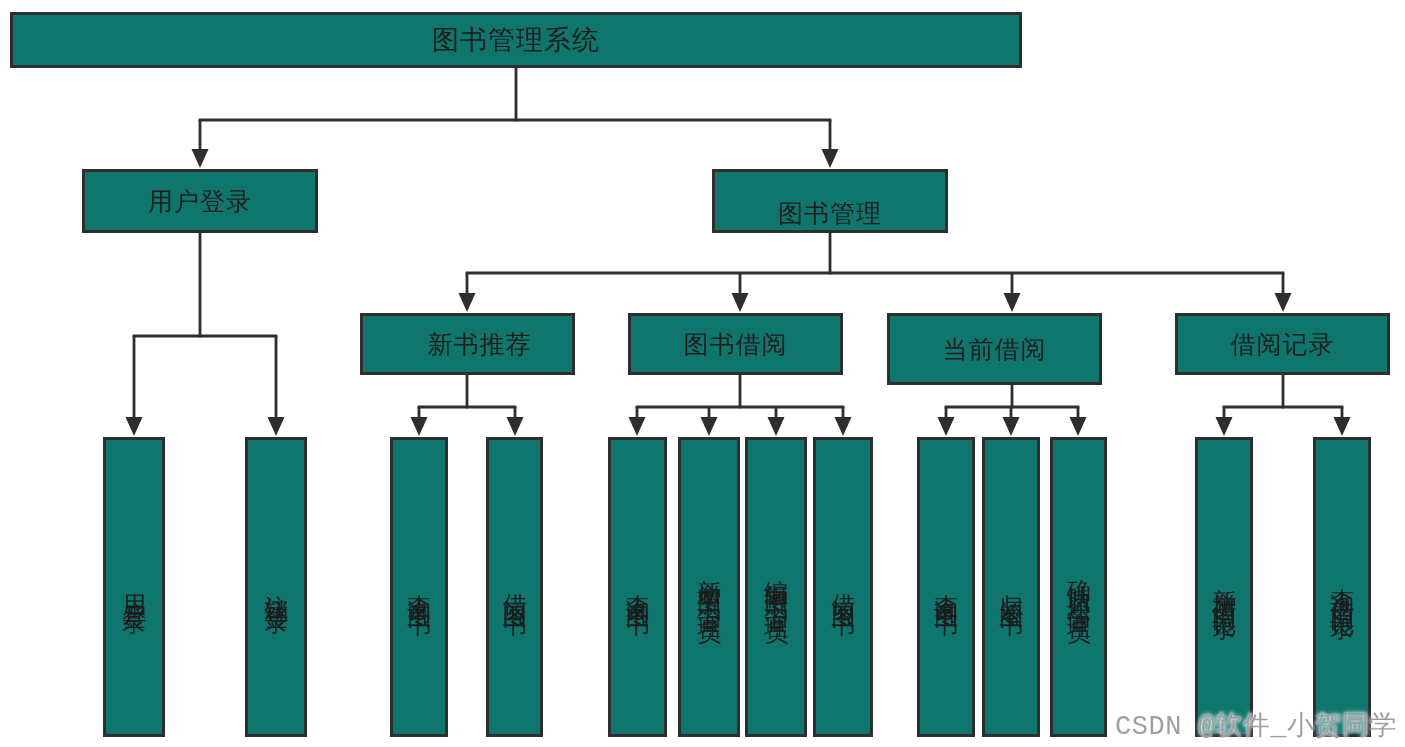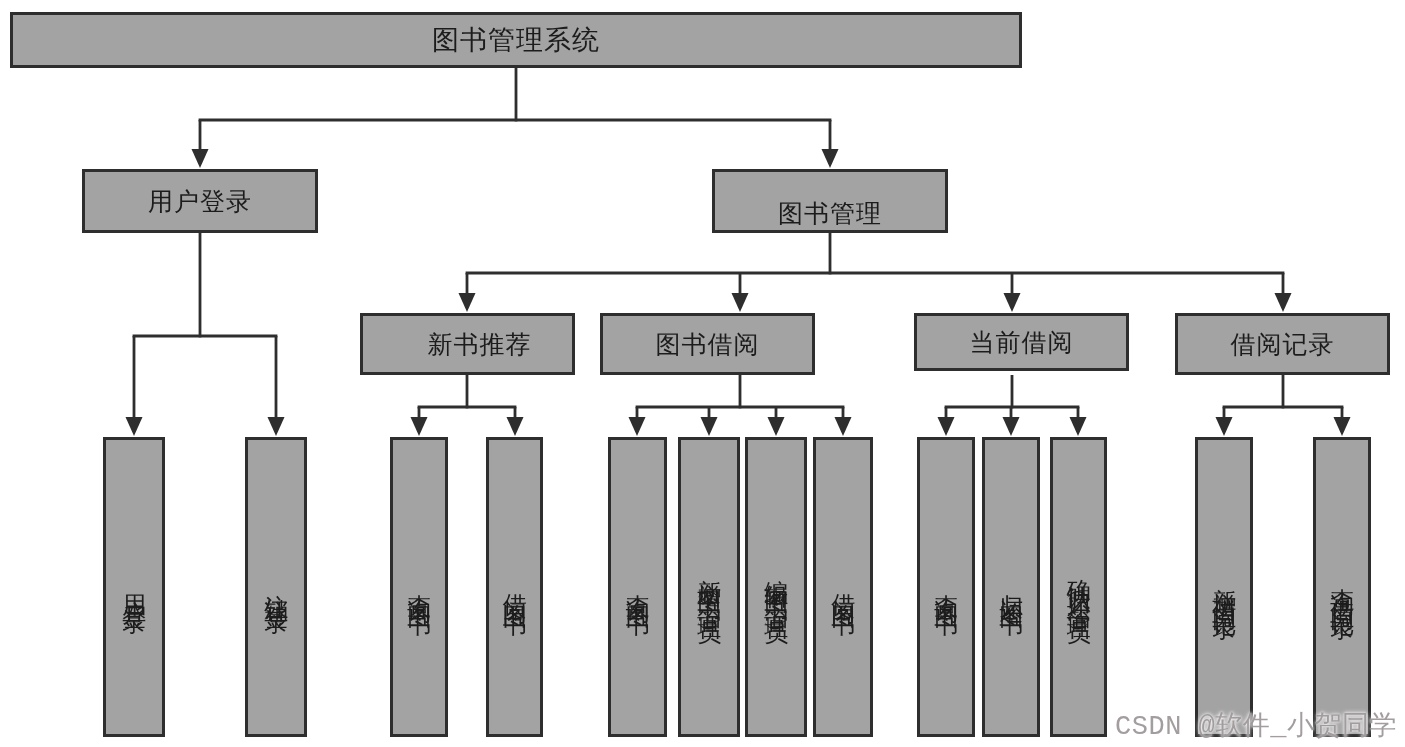--- a/index.html
+++ b/index.html
@@ -22,21 +22,21 @@
   svg.connectors {
     position: absolute;
     left: 0;
     top: 0;
     pointer-events: none;
   }
   .box {
     position: absolute;
     box-sizing: border-box;
     border: 3px solid #2e2e2e;
-    background: #a3a3a3;
+    background: #0f766e;
     display: flex;
     align-items: center;
     justify-content: center;
     text-align: center;
   }
   .box.root {
     font-size: 27px;
     letter-spacing: 1px;
   }
   .box.branch {
@@ -155,24 +155,24 @@
   <div class="box branch" style="left:82px; top:169px; width:236px; height:64px;">
     <span>用户登录</span>
   </div>
   <div class="box branch" style="left:712px; top:169px; width:236px; height:64px;align-items:flex-end;">
     <span>图书管理</span>
   </div>
 
   <div class="box branch" style="left:360px; top:313px; width:215px; height:62px;padding-left:24px;">
     <span>新书推荐</span>
   </div>
-  <div class="box branch" style="left:600px; top:313px; width:215px; height:62px;">
+  <div class="box branch" style="left:628px; top:313px; width:215px; height:62px;">
     <span>图书借阅</span>
   </div>
-  <div class="box branch" style="left:914px; top:313px; width:215px; height:58px;">
+  <div class="box branch" style="left:887px; top:313px; width:215px; height:72px;">
     <span>当前借阅</span>
   </div>
   <div class="box branch" style="left:1175px; top:313px; width:215px; height:62px;">
     <span>借阅记录</span>
   </div>
 
   <div class="box leaf" style="left:103px; top:437px; width:62px; height:300px;">
     <span class="vtext">用户登录</span>
   </div>
   <div class="box leaf" style="left:245px; top:437px; width:62px; height:300px;">

